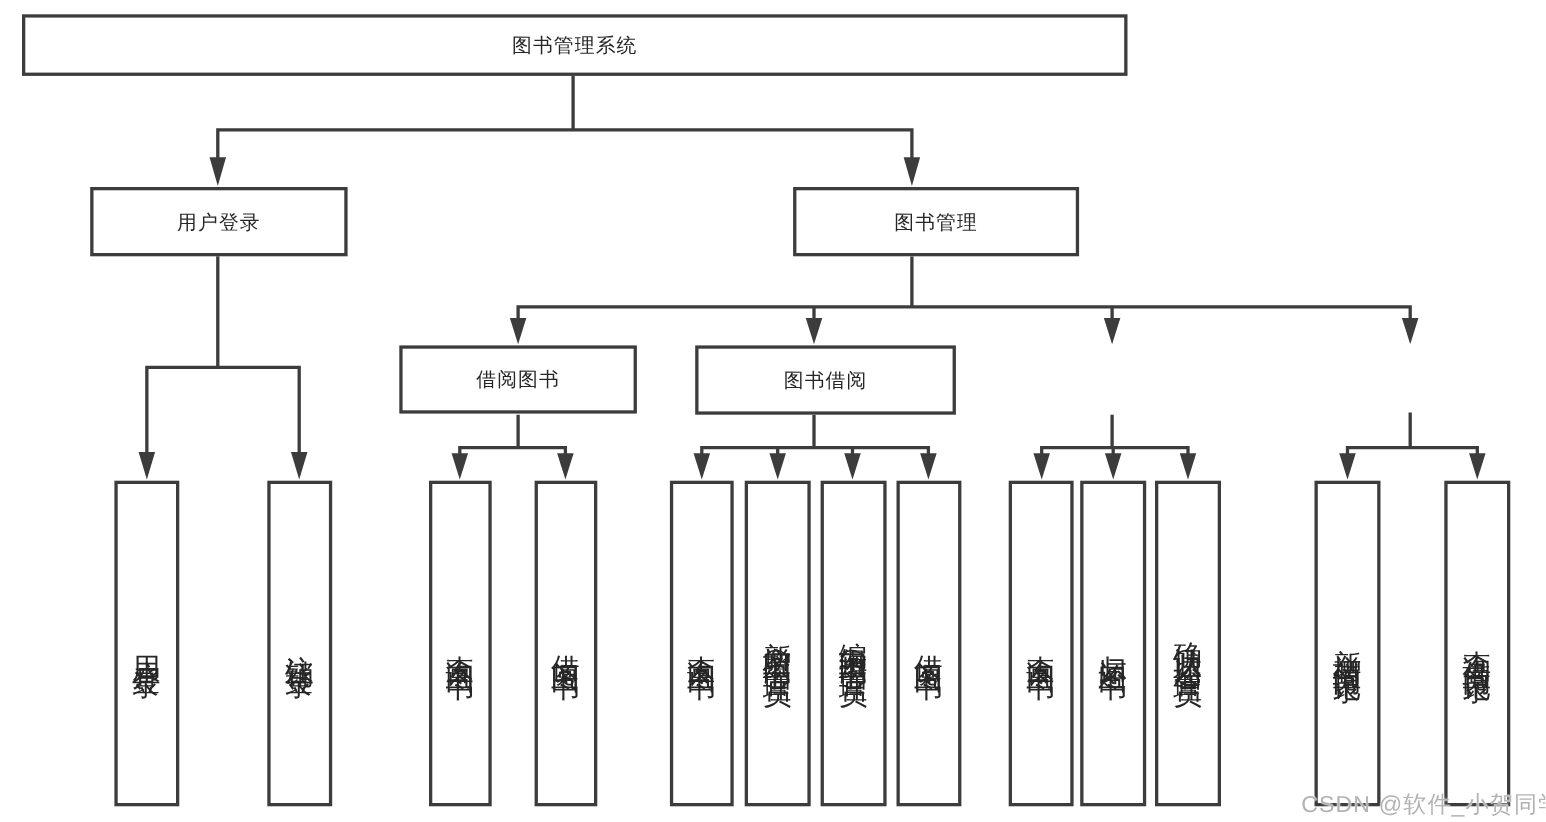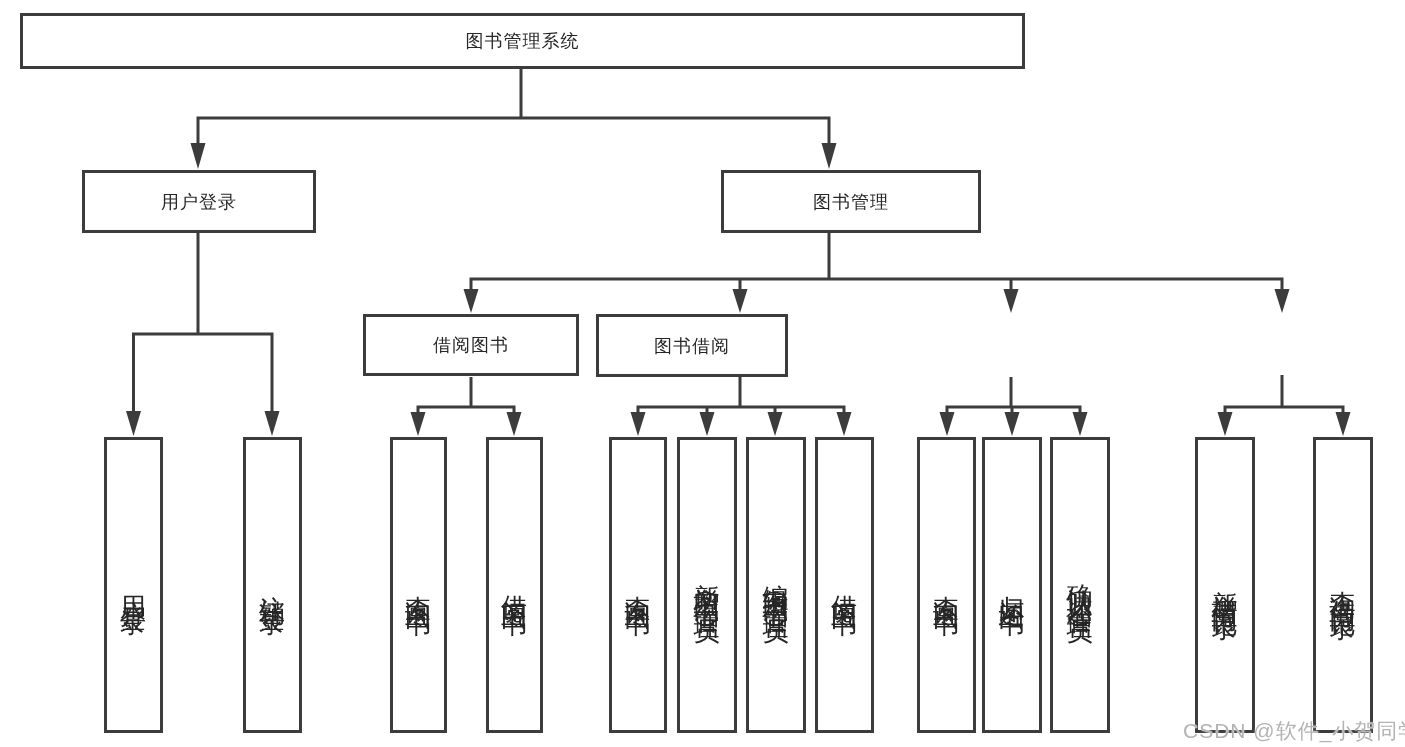--- a/index.html
+++ b/index.html
@@ -81,21 +81,21 @@
   <div class="node node-h" style="left:82px;top:170px;width:234px;height:63px">
     <span>用户登录</span>
   </div>
   <div class="node node-h" style="left:721px;top:170px;width:260px;height:63px">
     <span>图书管理</span>
   </div>
 
   <div class="node node-h" style="left:363px;top:314px;width:216px;height:62px">
     <span>借阅图书</span>
   </div>
-  <div class="node node-h" style="left:596px;top:314px;width:192px;height:63px">
+  <div class="node node-h" style="left:632px;top:314px;width:237px;height:63px">
     <span>图书借阅</span>
   </div>
 
   <div class="node node-v" style="left:104px;top:437px;width:59px;height:296px">
     <span>用户登录</span>
   </div>
   <div class="node node-v" style="left:243px;top:437px;width:59px;height:296px">
     <span>注销登录</span>
   </div>
 

